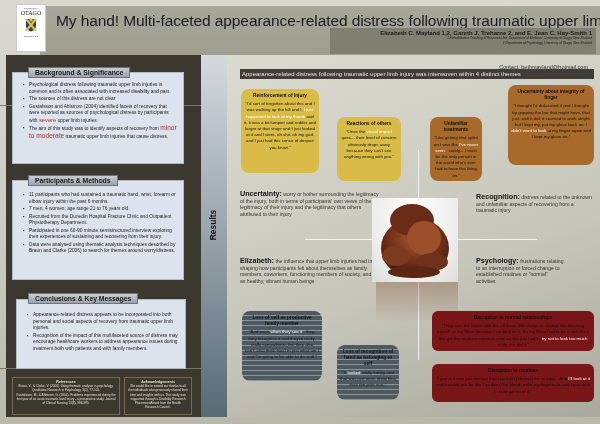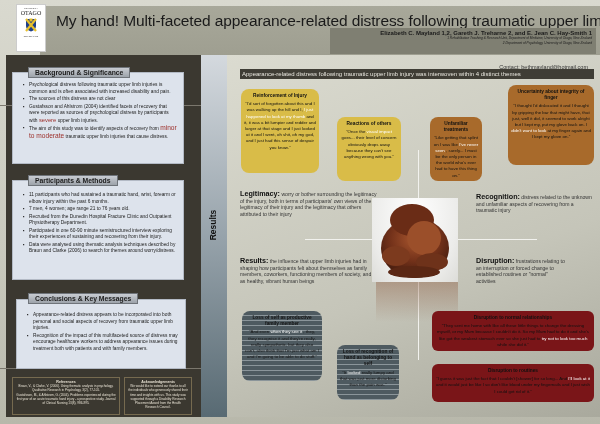--- a/index.html
+++ b/index.html
@@ -197,33 +197,33 @@
       <ellipse cx="40" cy="22" rx="22" ry="16" fill="#6a2c16"></ellipse>
       <ellipse cx="52" cy="40" rx="17" ry="17" fill="#9b4f2a"></ellipse>
       <ellipse cx="24" cy="58" rx="14" ry="10" fill="#7c3a1e"></ellipse>
       <ellipse cx="60" cy="64" rx="16" ry="9" fill="#6e321a"></ellipse>
       <ellipse cx="42" cy="74" rx="26" ry="6" fill="#5a2714"></ellipse>
     </svg>
   </div>
   <div class="figure-reflect"></div>
 
   <div class="theme" style="left:240px; top:191px; width:142px;">
-    <b>Legitimacy:</b>
+    <b>Uncertainty:</b>
     <span>worry or bother surrounding the legitimacy of the injury, both in terms of participants' own views of the legitimacy of their injury and the legitimacy that others attributed to their injury</span>
   </div>
   <div class="theme" style="left:476px; top:194px; width:118px;">
     <b>Recognition:</b>
     <span>distress related to the unknown and unfamiliar aspects of recovering from a traumatic injury</span>
   </div>
   <div class="theme" style="left:240px; top:258px; width:136px;">
-    <b>Results:</b>
+    <b>Elizabeth:</b>
     <span>the influence that upper limb injuries had in shaping how participants felt about themselves as family members, coworkers, functioning members of society, and as healthy, vibrant human beings</span>
   </div>
   <div class="theme" style="left:476px; top:258px; width:90px;">
-    <b>Disruption:</b>
+    <b>Psychology:</b>
     <span>frustrations relating to an interruption or forced change to established routines or "normal" activities</span>
   </div>
 
   <div class="quote q-yellow" style="left:241px; top:89px; width:78px; height:84px;">
     <div class="qh">Reinforcement of Injury</div>
     <span>"I'd sort of forgotten about this and I was walking up the hill and I,</span>
     <span class="hi-w">I just happened to look at my thumb</span>
     <span>and it, it was a bit lumpier and redder and larger at that stage and I just looked at it and I went, oh shit, oh my god, and I just had this sense of despair you know."</span>
   </div>
   <div class="quote q-yellow" style="left:337px; top:117px; width:64px; height:64px;">

